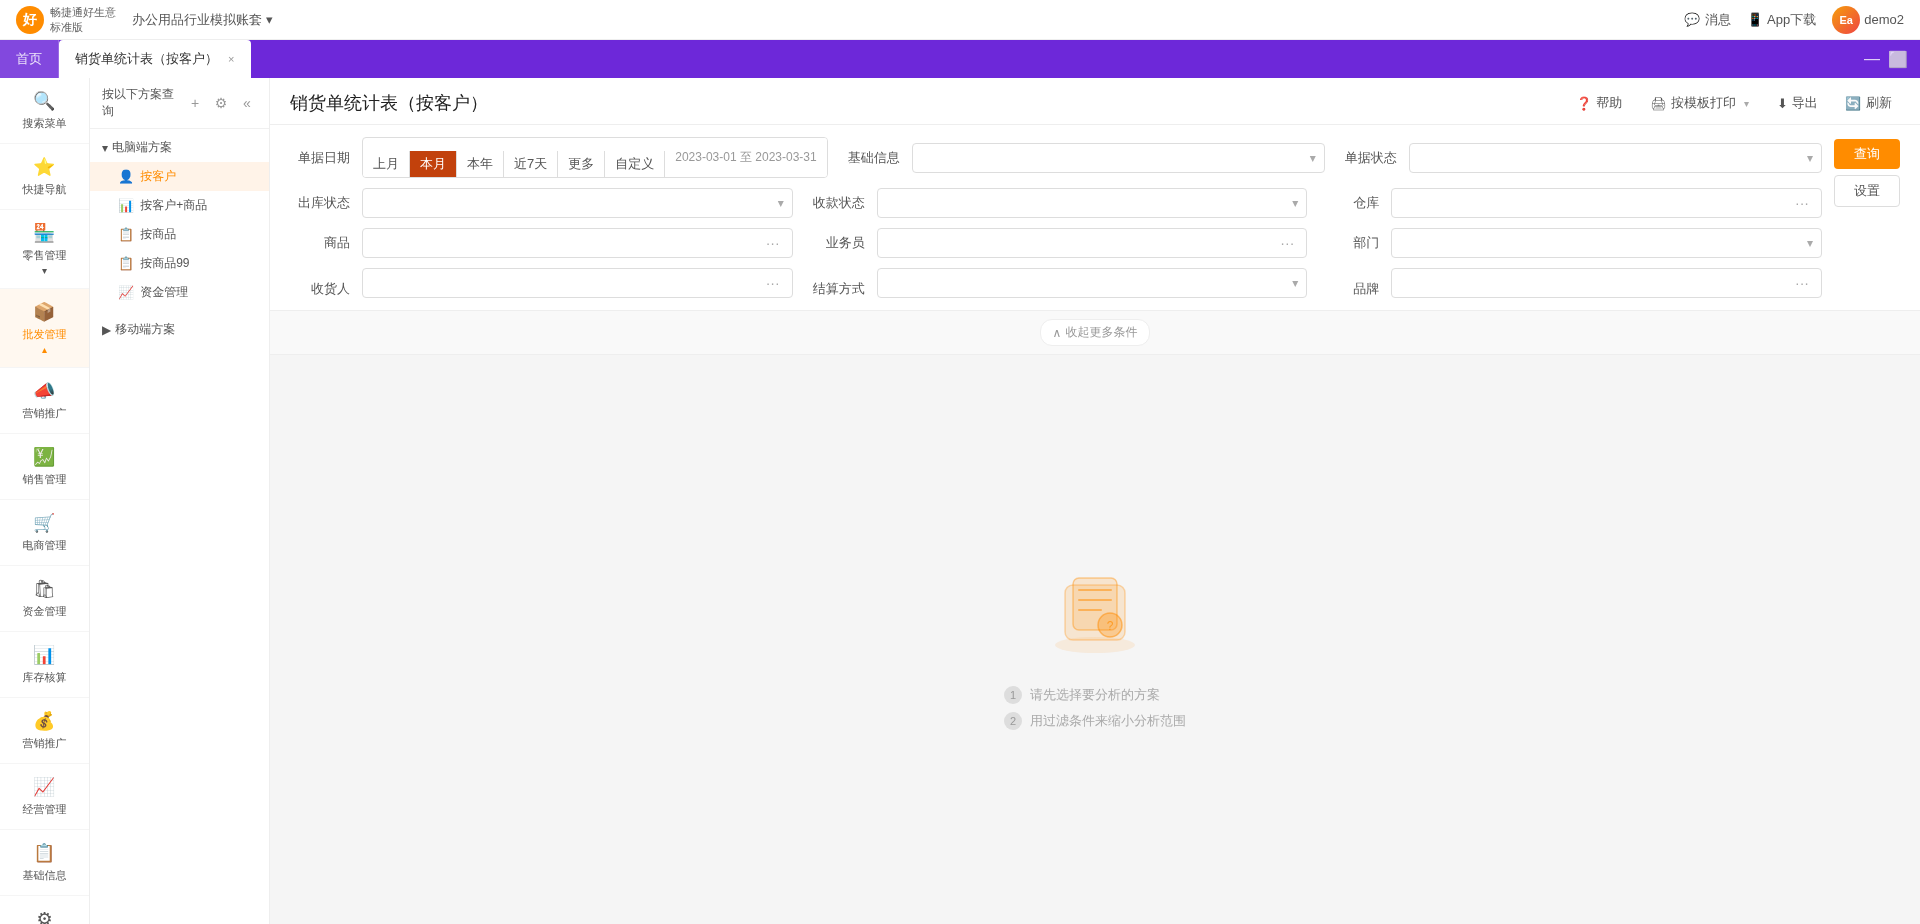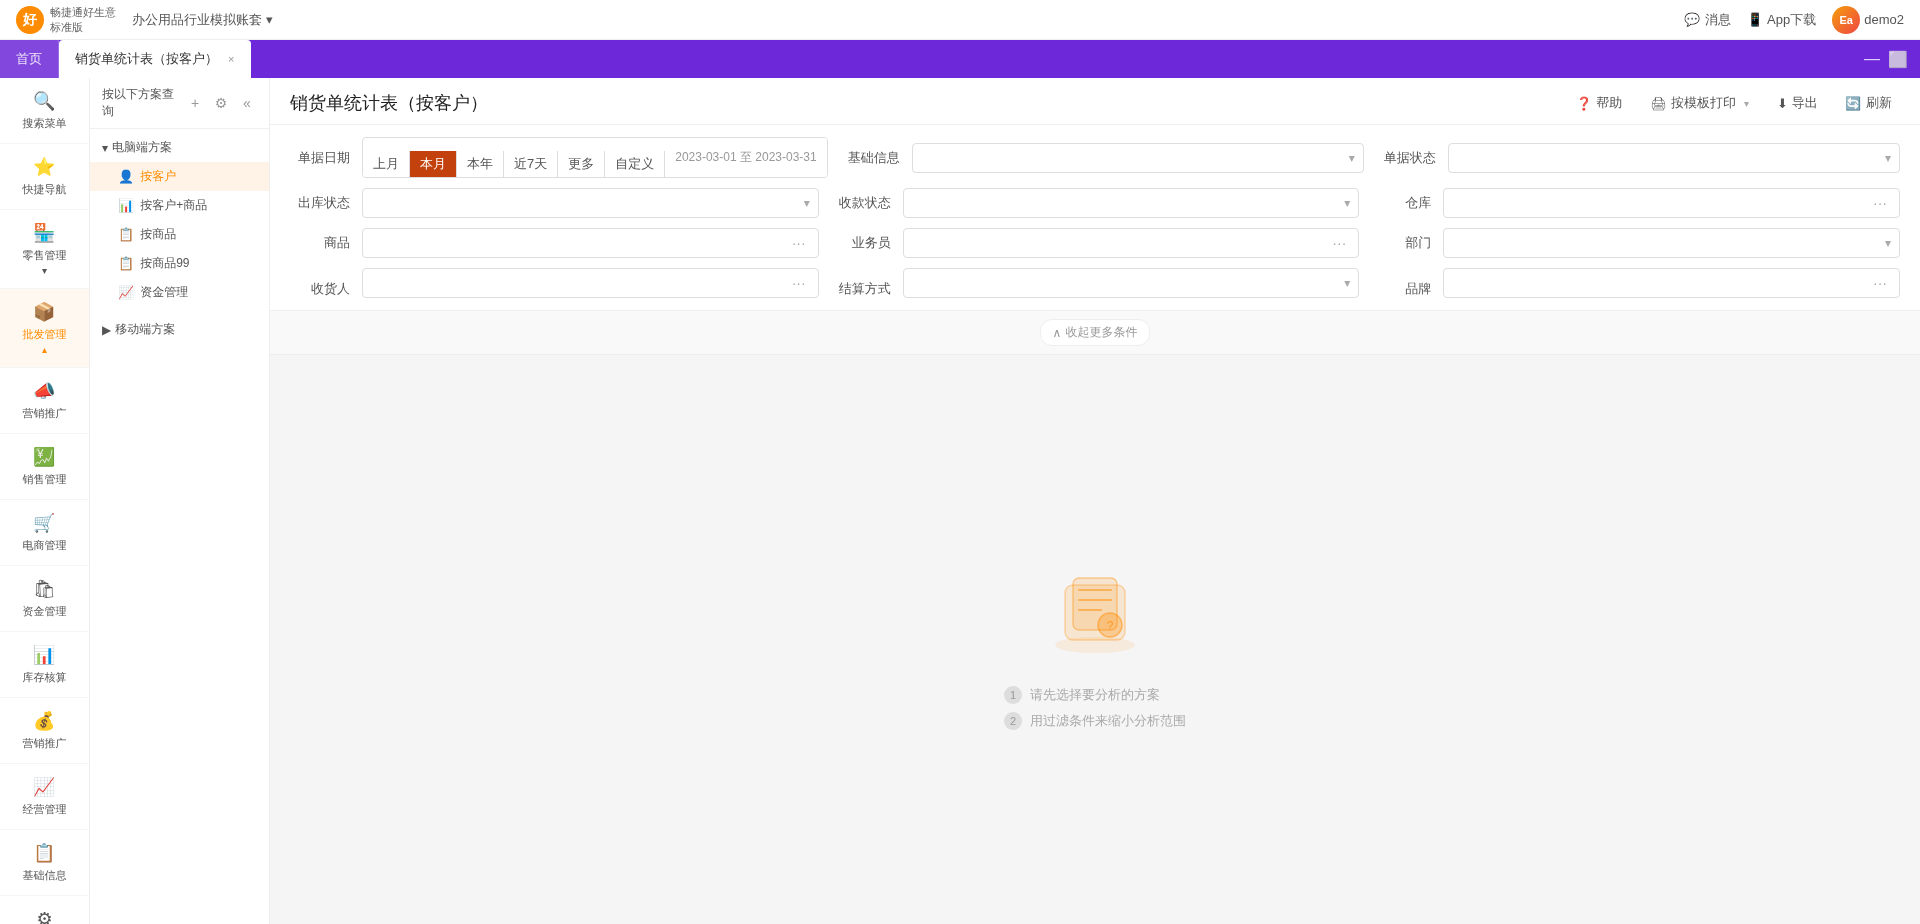--- a/index.html
+++ b/index.html
@@ -481,20 +481,24 @@
               <span class="ctrl-icon">▾</span>
             </div>
             <span class="filter-label">品牌</span>
             <div class="filter-control" style="flex:1;">
               <span class="ctrl-text"></span>
               <span class="ellipsis-btn">···</span>
             </div>
           </div>
         </div>
 
+        <div class="filter-actions-col">
+          <button class="query-btn">查询</button>
+          <button class="settings-btn">设置</button>
+        </div>
       </div>
     </div>
 
     <div class="collapse-bar">
       <div class="collapse-btn">
         <span>∧</span>
         <span>收起更多条件</span>
       </div>
     </div>
 

